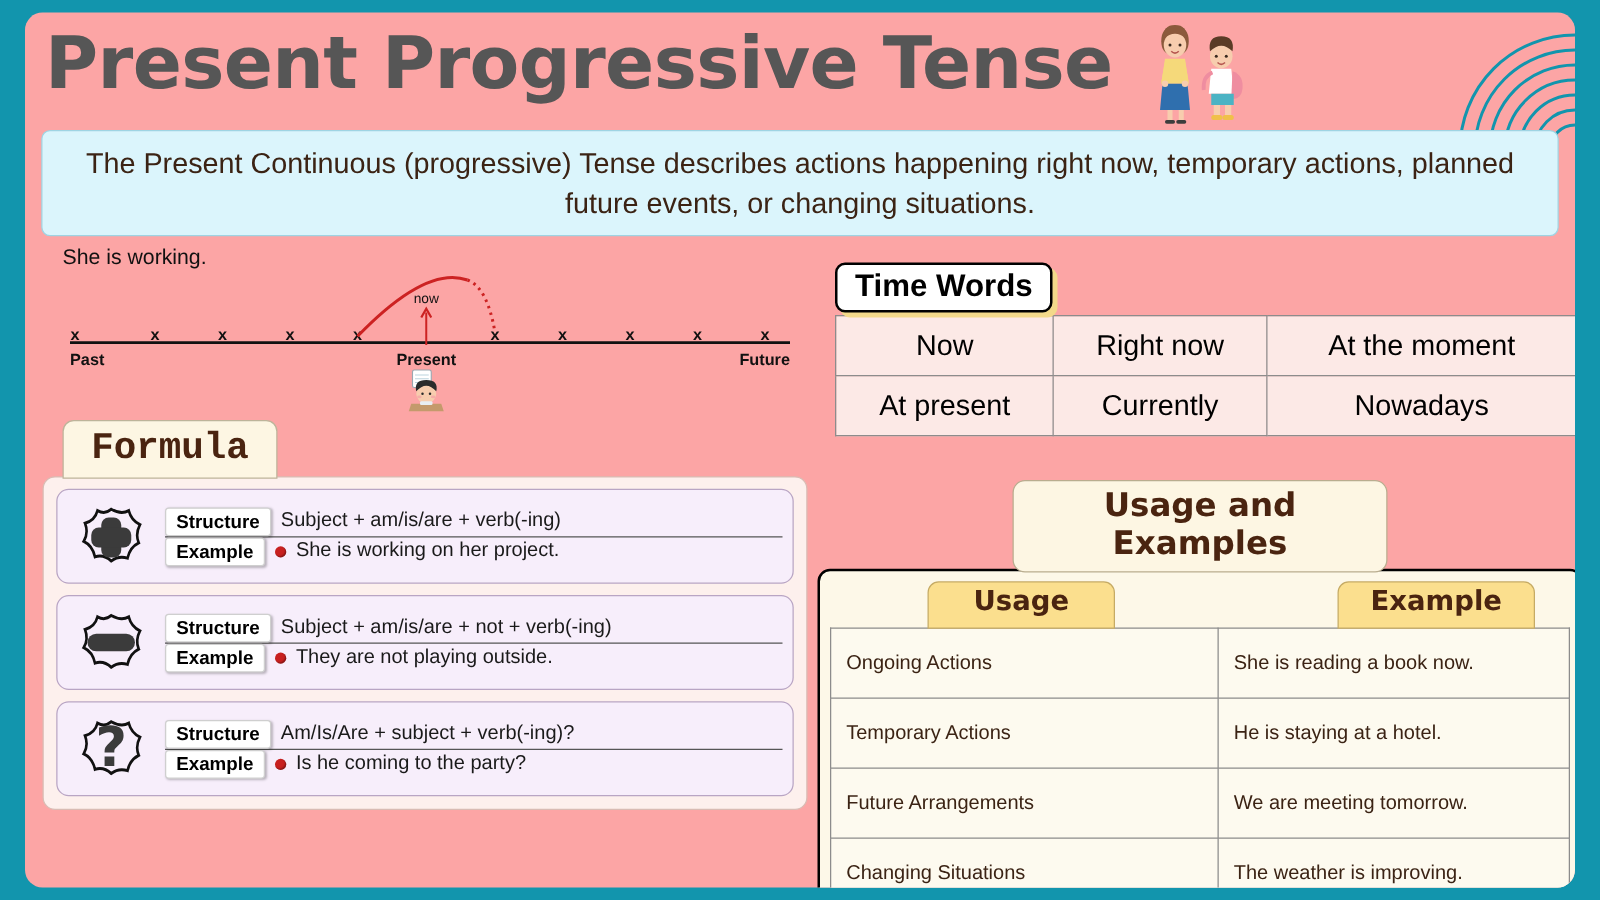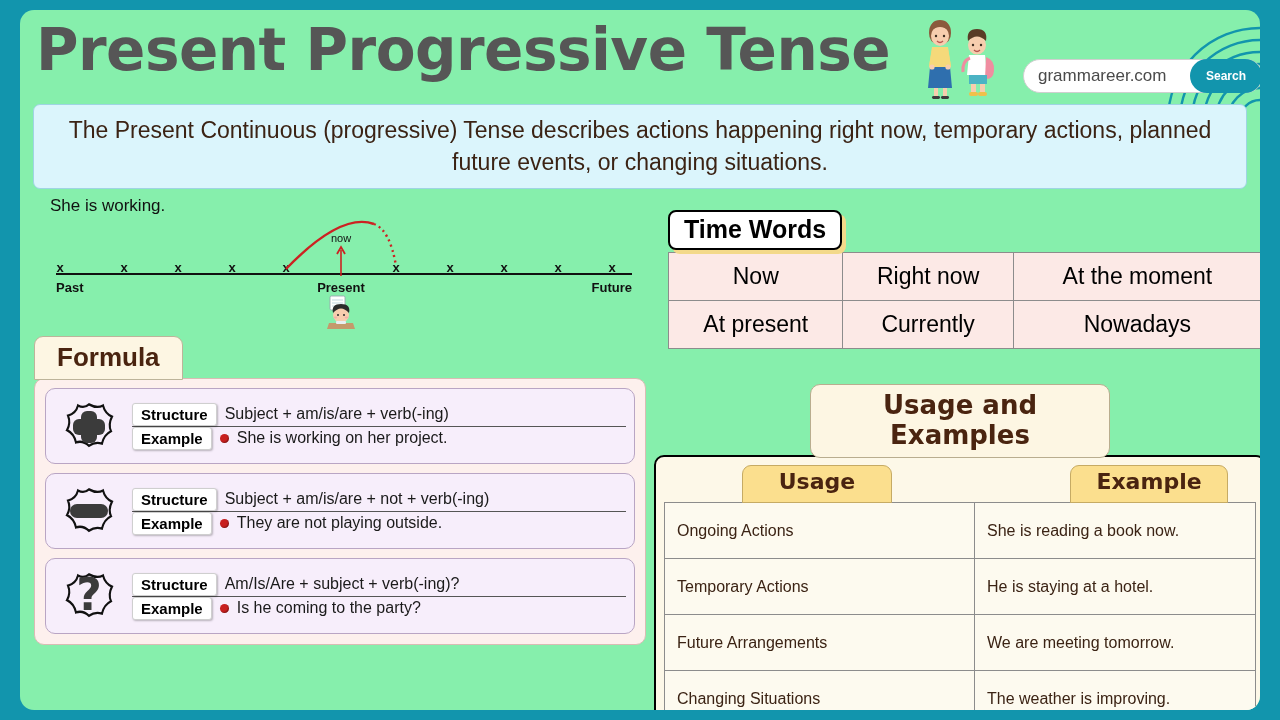--- a/index.html
+++ b/index.html
@@ -6,21 +6,21 @@
   body {
     width: 1280px; height: 720px;
     background: #1295ad;
     font-family: "Liberation Sans", sans-serif;
     overflow: hidden;
   }
   .page {
     position: absolute;
     left: 20px; top: 10px;
     width: 1240px; height: 700px;
-    background: #86efac;
+    background: #fca5a5;
     border-radius: 14px;
     overflow: hidden;
   }
   
   .corner-arcs {
     position: absolute; right: 0; top: 0;
     width: 110px; height: 110px;
     pointer-events: none;
   }
   
@@ -85,25 +85,25 @@
   .timeline-caption { font-size: 17px; color: #111; margin-left: 16px; }
   .timeline-svg { position: absolute; left: 0; top: 18px; }
   
   .formula-wrap { position: absolute; left: 14px; top: 326px; width: 612px; }
   .tab-pill {
     display: inline-block;
     background: #fdf6e3;
     border: 1.5px solid #bdb49a;
     border-radius: 9px 9px 0 0;
     padding: 5px 22px 6px;
-    font-size: 26px; font-weight: 700;
+    font-size: 30px; font-weight: 700;
     color: #4a2410;
-    font-family: Liberation Sans, sans-serif;
+    font-family: Liberation Mono, monospace;
     position: relative; z-index: 3;
-    margin-left: 0;
+    margin-left: 16px;
   }
   .formula-body {
     margin-top: -2px;
     background: #fdf0ed;
     border: 1.5px solid #d9bcb4;
     border-radius: 10px;
     padding: 9px 10px 10px;
   }
   .formula-row {
     position: relative;
@@ -264,24 +264,20 @@
         <path d="M78 43 q9 3 8 14 q-1 9 -9 8 z" fill="#ef8da0"></path>
         <path d="M62 44 q-8 3 -7 14" stroke="#ef8da0" stroke-width="3" fill="none"></path>
         <path d="M61 61 h18 l0 9 h-18z" fill="#4bb3c4"></path>
         <rect x="63" y="70" width="5" height="9" fill="#f7cdae"></rect>
         <rect x="72" y="70" width="5" height="9" fill="#f7cdae"></rect>
         <rect x="61" y="78" width="9" height="4" rx="2" fill="#f0c04a"></rect>
         <rect x="70" y="78" width="9" height="4" rx="2" fill="#f0c04a"></rect>
       </g>
     </svg>
 
-    <div class="search-widget">
-      <div class="search-text">grammareer.com</div>
-      <div class="search-btn">Search</div>
-    </div>
   </div>
 
   <div class="desc-box">
     <div class="desc-text">The Present Continuous (progressive) Tense describes actions happening right now, temporary actions, planned future events, or changing situations.</div>
   </div>
 
   <div class="timeline-wrap">
     <div class="timeline-caption">She is working.</div>
 
     <svg class="timeline-svg" width="610" height="120" viewBox="0 0 610 120">

